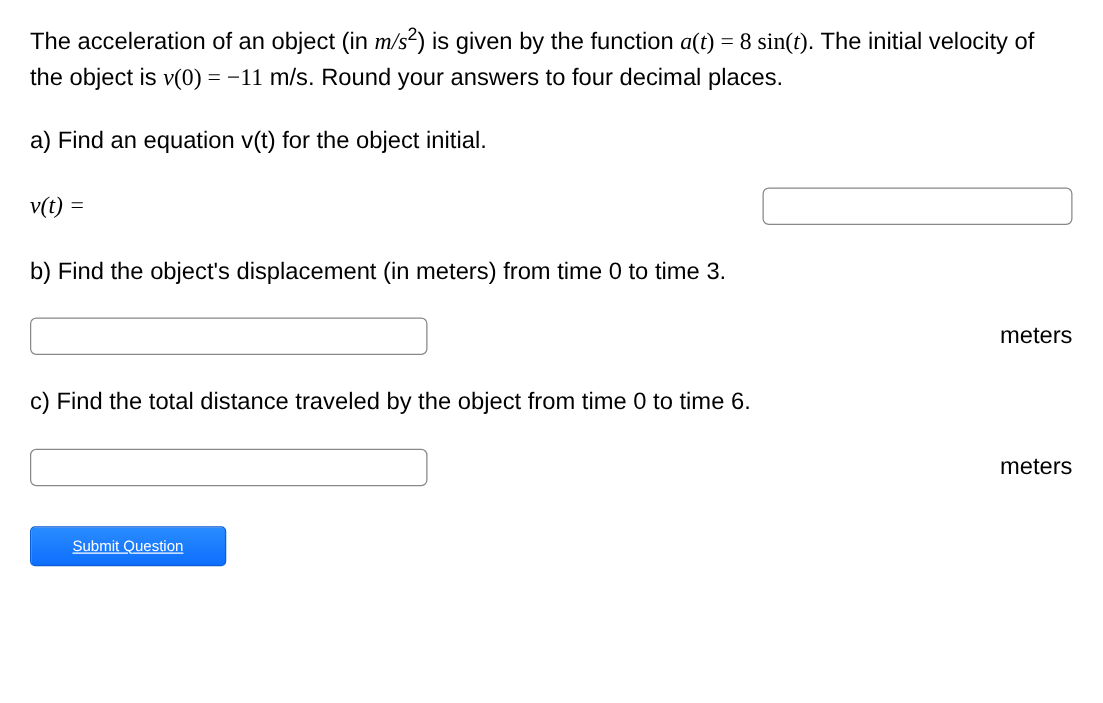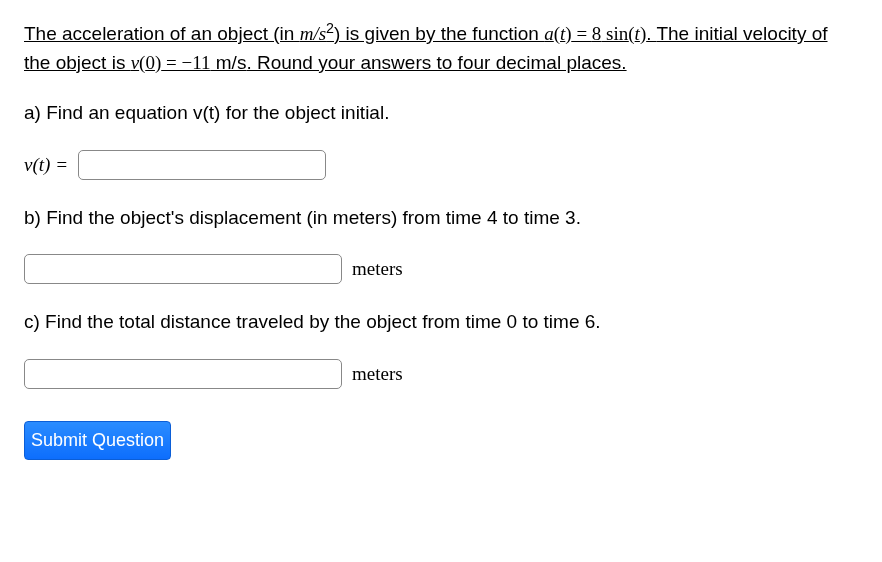--- a/index.html
+++ b/index.html
@@ -8,84 +8,84 @@
       color: #000;
       margin: 0;
       padding: 20px 24px;
       width: 882px;
       box-sizing: border-box;
       background: #fff;
     }
     .intro {
       line-height: 1.5;
       margin-bottom: 22px;
-      text-decoration: underline;
     }
     .math-italic { font-style: italic; font-family: 'Times New Roman', serif; }
     .math-roman { font-family: 'Times New Roman', serif; }
     sup { font-size: 0.75em; vertical-align: super; line-height: 0; }
     .part {
       margin-bottom: 22px;
       line-height: 1.5;
     }
     .answer-row {
       display: flex;
       align-items: center;
       gap: 10px;
       margin-bottom: 24px;
+      justify-content: space-between;
     }
     .equals-label {
       font-family: 'Times New Roman', serif;
       font-style: italic;
     }
     input.answer-input {
       border: 1px solid #888;
       border-radius: 5px;
       padding: 5px 8px;
       font-size: 17px;
       height: 18px;
       width: 230px;
       background: #fff;
     }
     input.answer-input-wide {
       width: 300px;
     }
     .unit-label {
       font-size: 19px;
-      font-family: Liberation Serif, serif;
     }
     .submit-btn {
       background: #1e73e8;
       background: linear-gradient(#2a8cff, #0d6efd);
       color: #fff;
       border: 1px solid #0b5ed7;
       border-radius: 4px;
-      padding: 8px 6px;
-      font-size: 18px;
+      padding: 8px 33px;
+      font-size: 12px;
       cursor: pointer;
       margin-top: 8px;
+      text-decoration: underline;
     }
   </style>
 </head>
 <body>
 
 
 
 <div class="intro">
   <span>The acceleration of an object (in </span><span class="math-italic">m/s</span><sup>2</sup><span>) is given by the function </span><span class="math-italic">a</span><span class="math-roman">(</span><span class="math-italic">t</span><span class="math-roman">)</span><span class="math-roman"> = </span><span class="math-roman">8</span><span class="math-roman"> sin</span><span class="math-roman">(</span><span class="math-italic">t</span><span class="math-roman">)</span><span>. </span><span>The initial velocity of the object is </span><span class="math-italic">v</span><span class="math-roman">(</span><span class="math-roman">0</span><span class="math-roman">)</span><span class="math-roman"> = −11</span><span> m/s</span><span>. Round your answers to four decimal places.</span>
 </div>
 
 <div class="part">a) Find an equation v(t) for the object initial.</div>
 
 <div class="answer-row">
   <span class="equals-label"><span class="math-italic">v</span><span class="math-roman">(</span><span class="math-italic">t</span><span class="math-roman">)</span><span class="math-roman"> =</span></span>
   <input class="answer-input" type="text" style="">
 </div>
 
-<div class="part">b) Find the object's displacement (in meters) from time 4 to time 3.</div>
+<div class="part">b) Find the object's displacement (in meters) from time 0 to time 3.</div>
 
 <div class="answer-row">
   <input class="answer-input answer-input-wide" type="text" style="">
   <span class="unit-label">meters</span>
 </div>
 
 <div class="part">c) Find the total distance traveled by the object from time 0 to time 6.</div>
 
 <div class="answer-row">
   <input class="answer-input answer-input-wide" type="text" style="">

